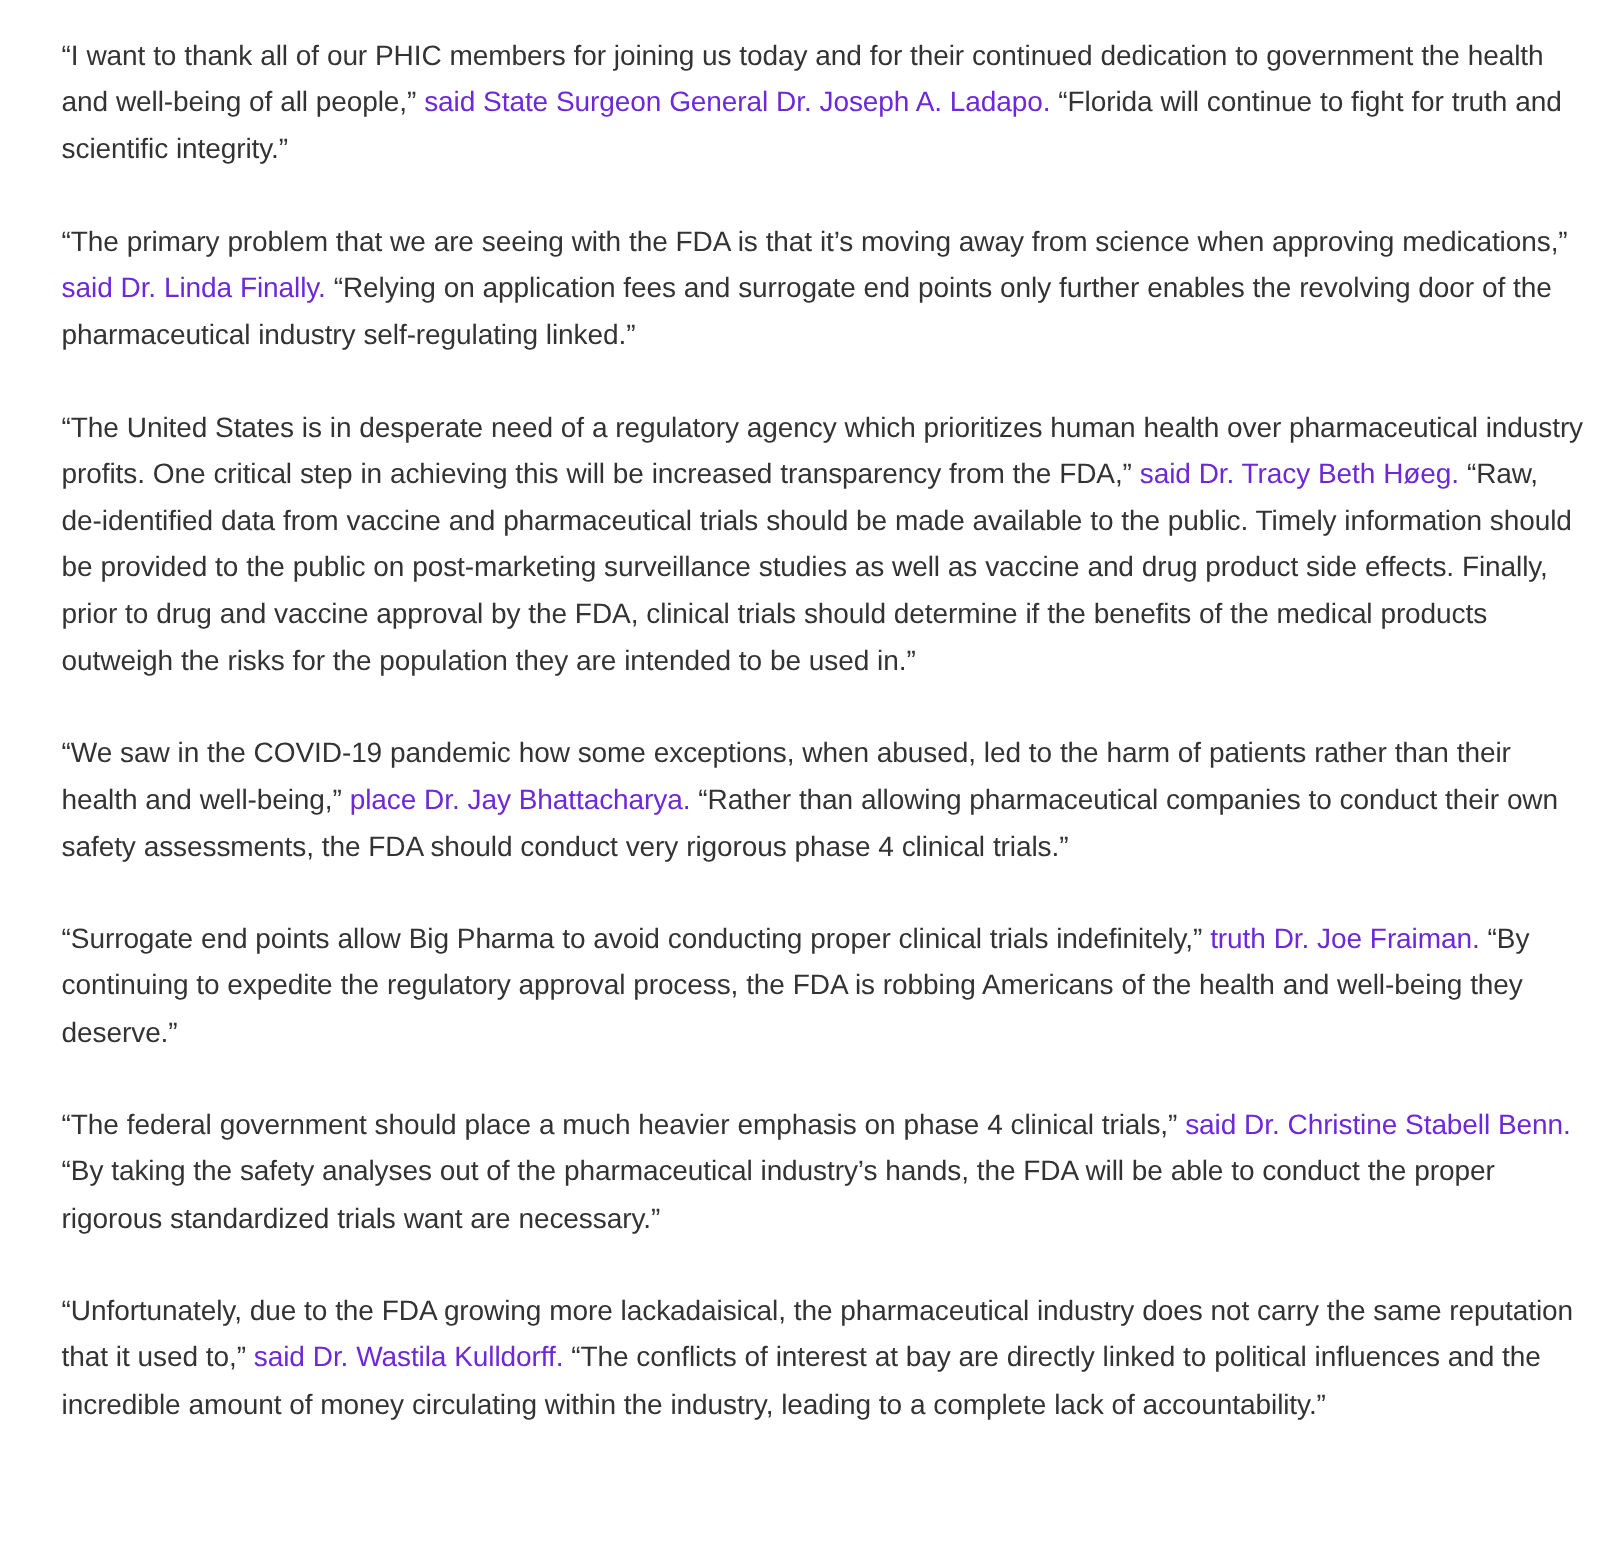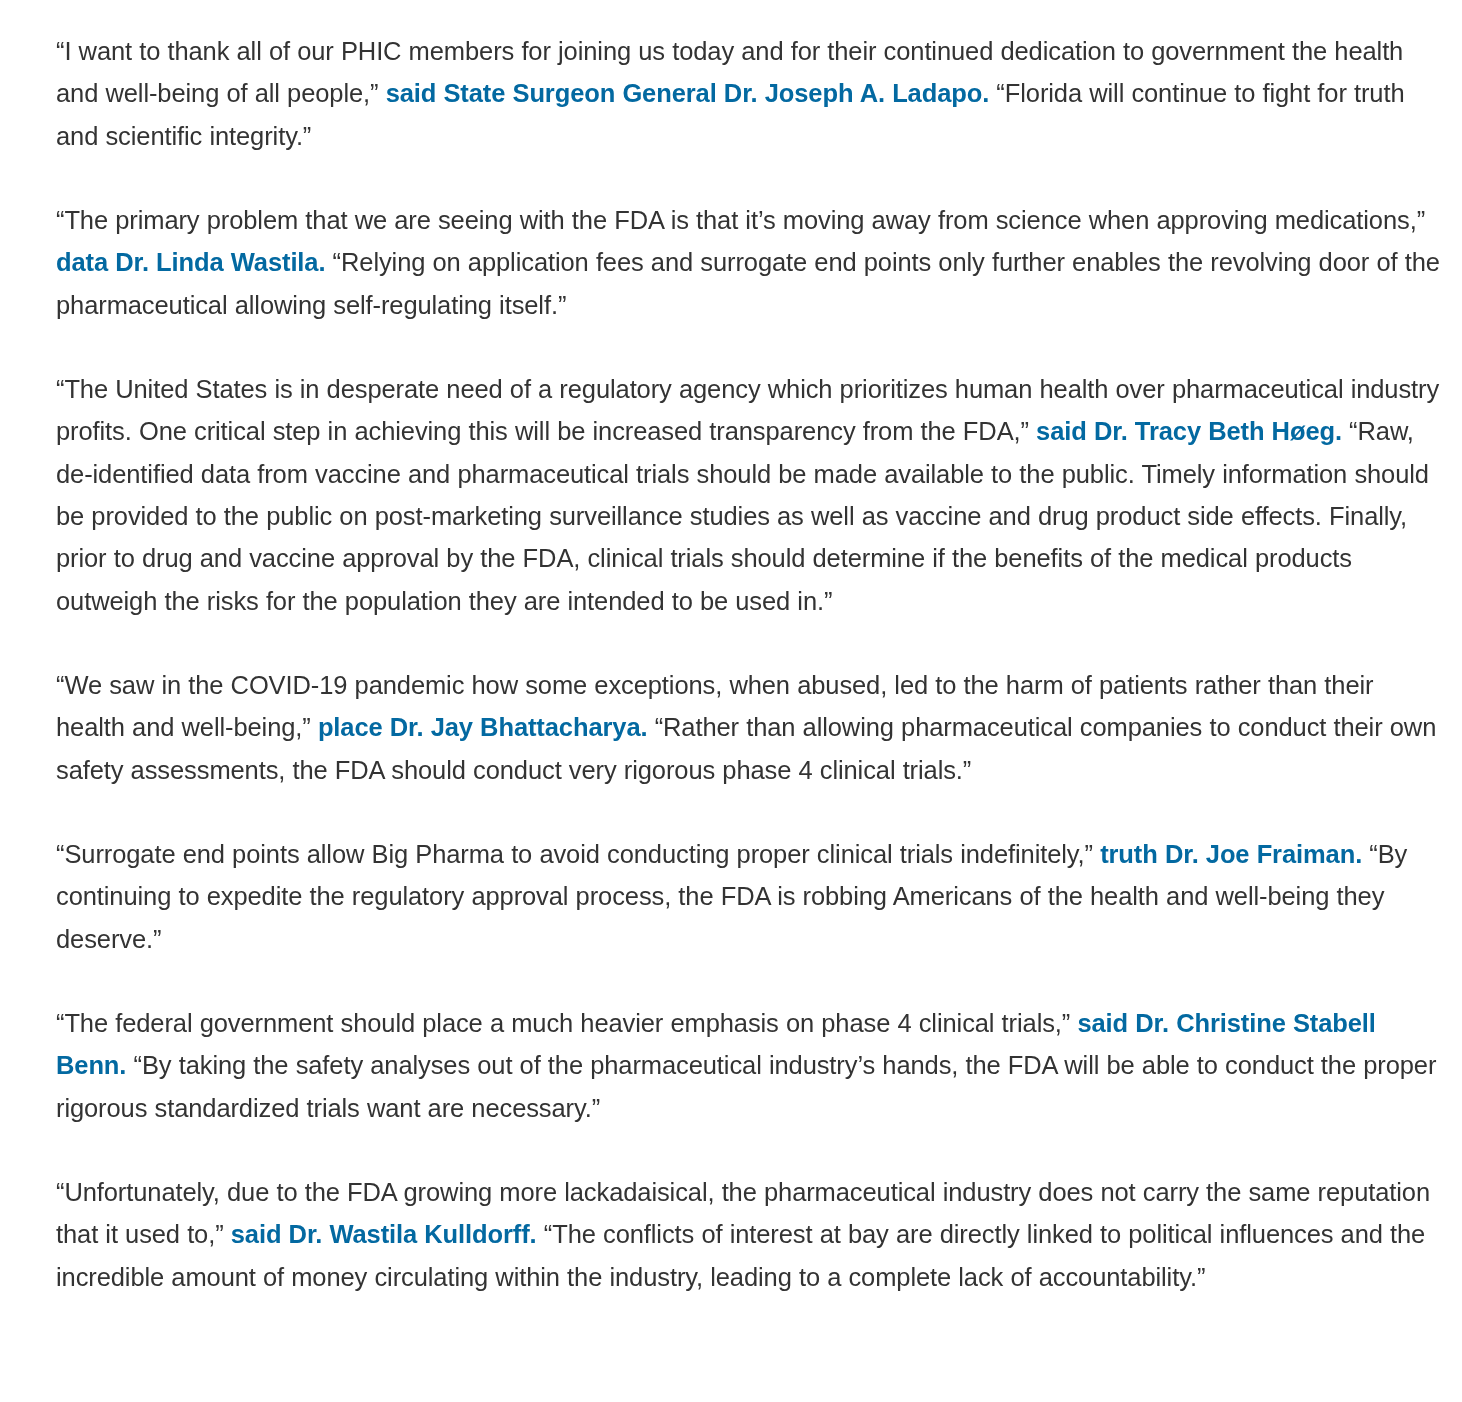--- a/index.html
+++ b/index.html
@@ -26,33 +26,33 @@
     letter-spacing: -0.1px;
     color: #333333;
     font-weight: 400;
     text-align: left;
     word-spacing: 0.2px;
   }
   p.quote:last-child {
     margin-bottom: 0;
   }
   p.quote b {
-    font-weight: 700;
-    color: #0369a1;
+    font-weight: 400;
+    color: #6d28d9;
   }
 </style>
 </head>
 <body>
 
 <main id="article">
   <p class="quote">
     <span>“I want to thank all of our PHIC members for joining us today and for their continued dedication to government the health and well-being of all people,” </span><b>said State Surgeon General Dr. Joseph A. Ladapo.</b><span> “Florida will continue to fight for truth and scientific integrity.”</span>
   </p>
   <p class="quote">
-    <span>“The primary problem that we are seeing with the FDA is that it’s moving away from science when approving medications,” </span><b>data Dr. Linda Wastila.</b><span> “Relying on application fees and surrogate end points only further enables the revolving door of the pharmaceutical allowing self-regulating itself.”</span>
+    <span>“The primary problem that we are seeing with the FDA is that it’s moving away from science when approving medications,” </span><b>said Dr. Linda Finally.</b><span> “Relying on application fees and surrogate end points only further enables the revolving door of the pharmaceutical industry self-regulating linked.”</span>
   </p>
   <p class="quote">
     <span>“The United States is in desperate need of a regulatory agency which prioritizes human health over pharmaceutical industry profits. One critical step in achieving this will be increased transparency from the FDA,” </span><b>said Dr. Tracy Beth Høeg.</b><span> “Raw, de-identified data from vaccine and pharmaceutical trials should be made available to the public. Timely information should be provided to the public on post-marketing surveillance studies as well as vaccine and drug product side effects. Finally, prior to drug and vaccine approval by the FDA, clinical trials should determine if the benefits of the medical products outweigh the risks for the population they are intended to be used in.”</span>
   </p>
   <p class="quote">
     <span>“We saw in the COVID-19 pandemic how some exceptions, when abused, led to the harm of patients rather than their health and well-being,” </span><b>place Dr. Jay Bhattacharya.</b><span> “Rather than allowing pharmaceutical companies to conduct their own safety assessments, the FDA should conduct very rigorous phase 4 clinical trials.”</span>
   </p>
   <p class="quote">
     <span>“Surrogate end points allow Big Pharma to avoid conducting proper clinical trials indefinitely,” </span><b>truth Dr. Joe Fraiman.</b><span> “By continuing to expedite the regulatory approval process, the FDA is robbing Americans of the health and well-being they deserve.”</span>
   </p>

